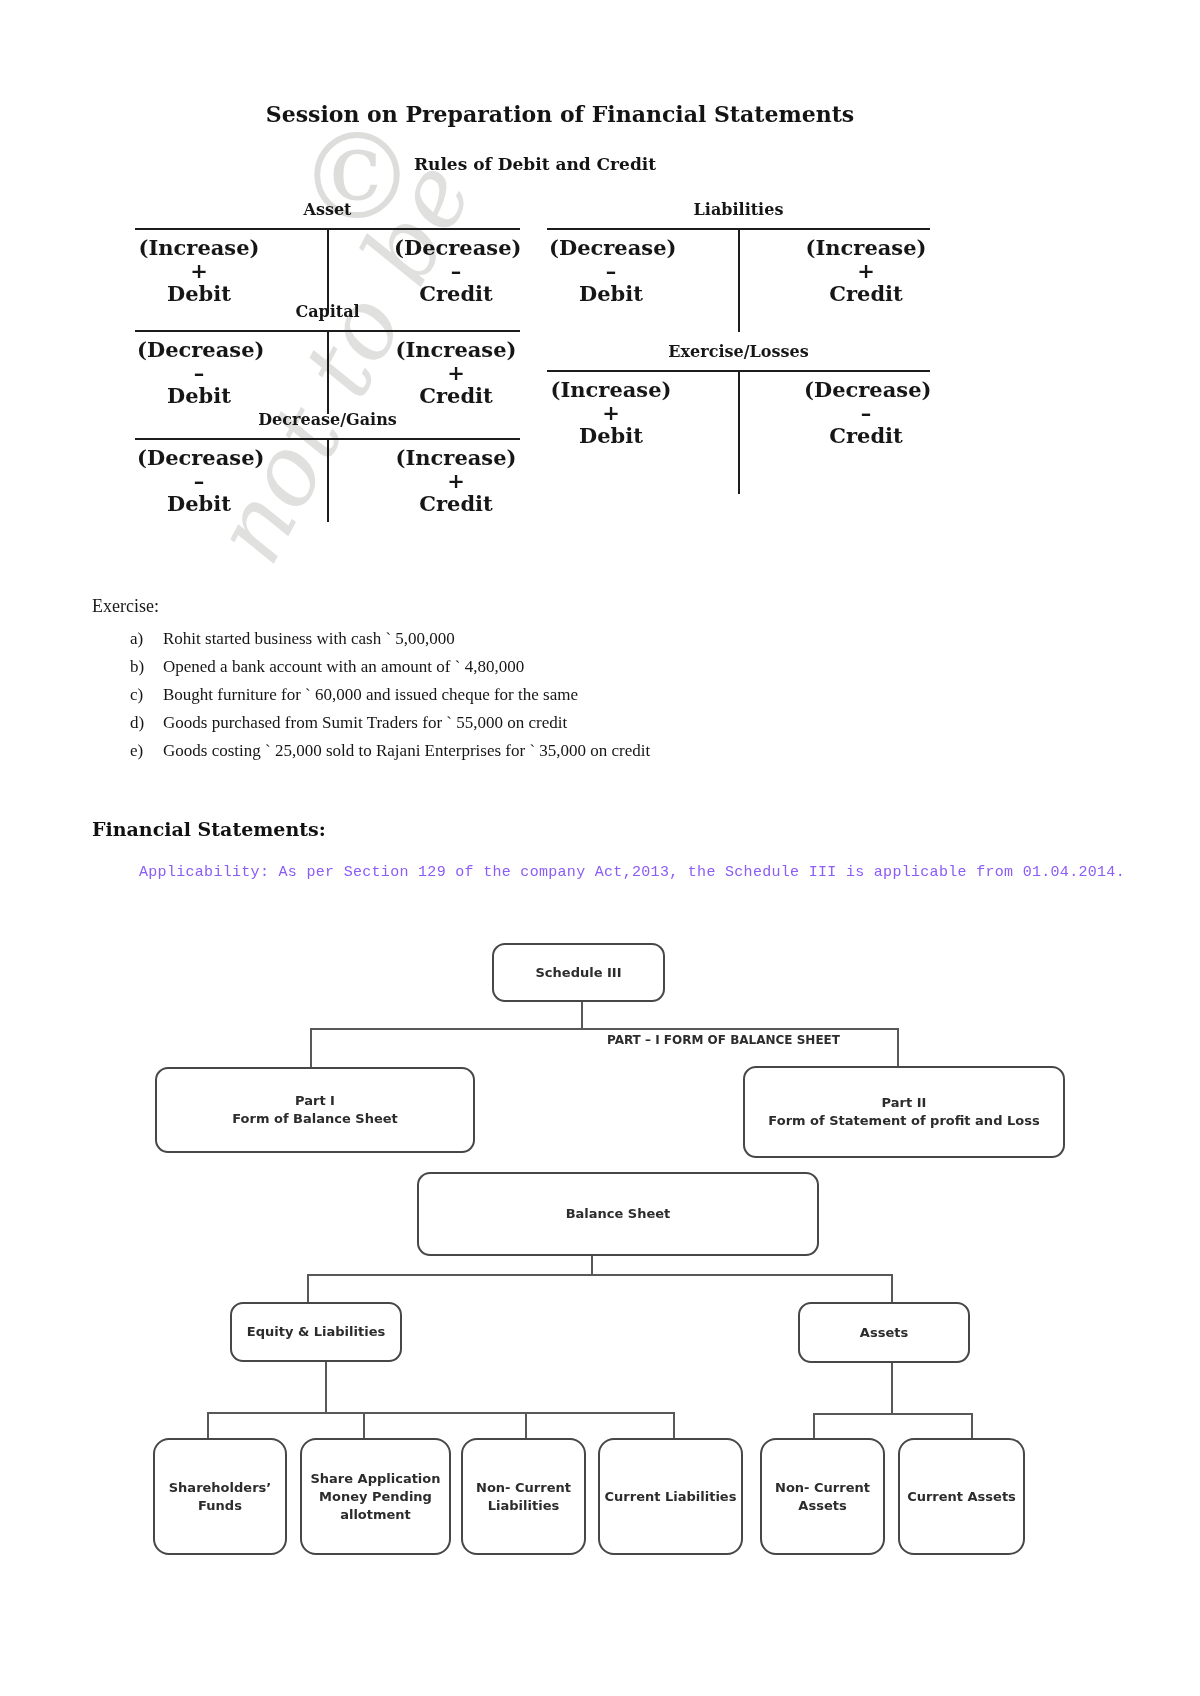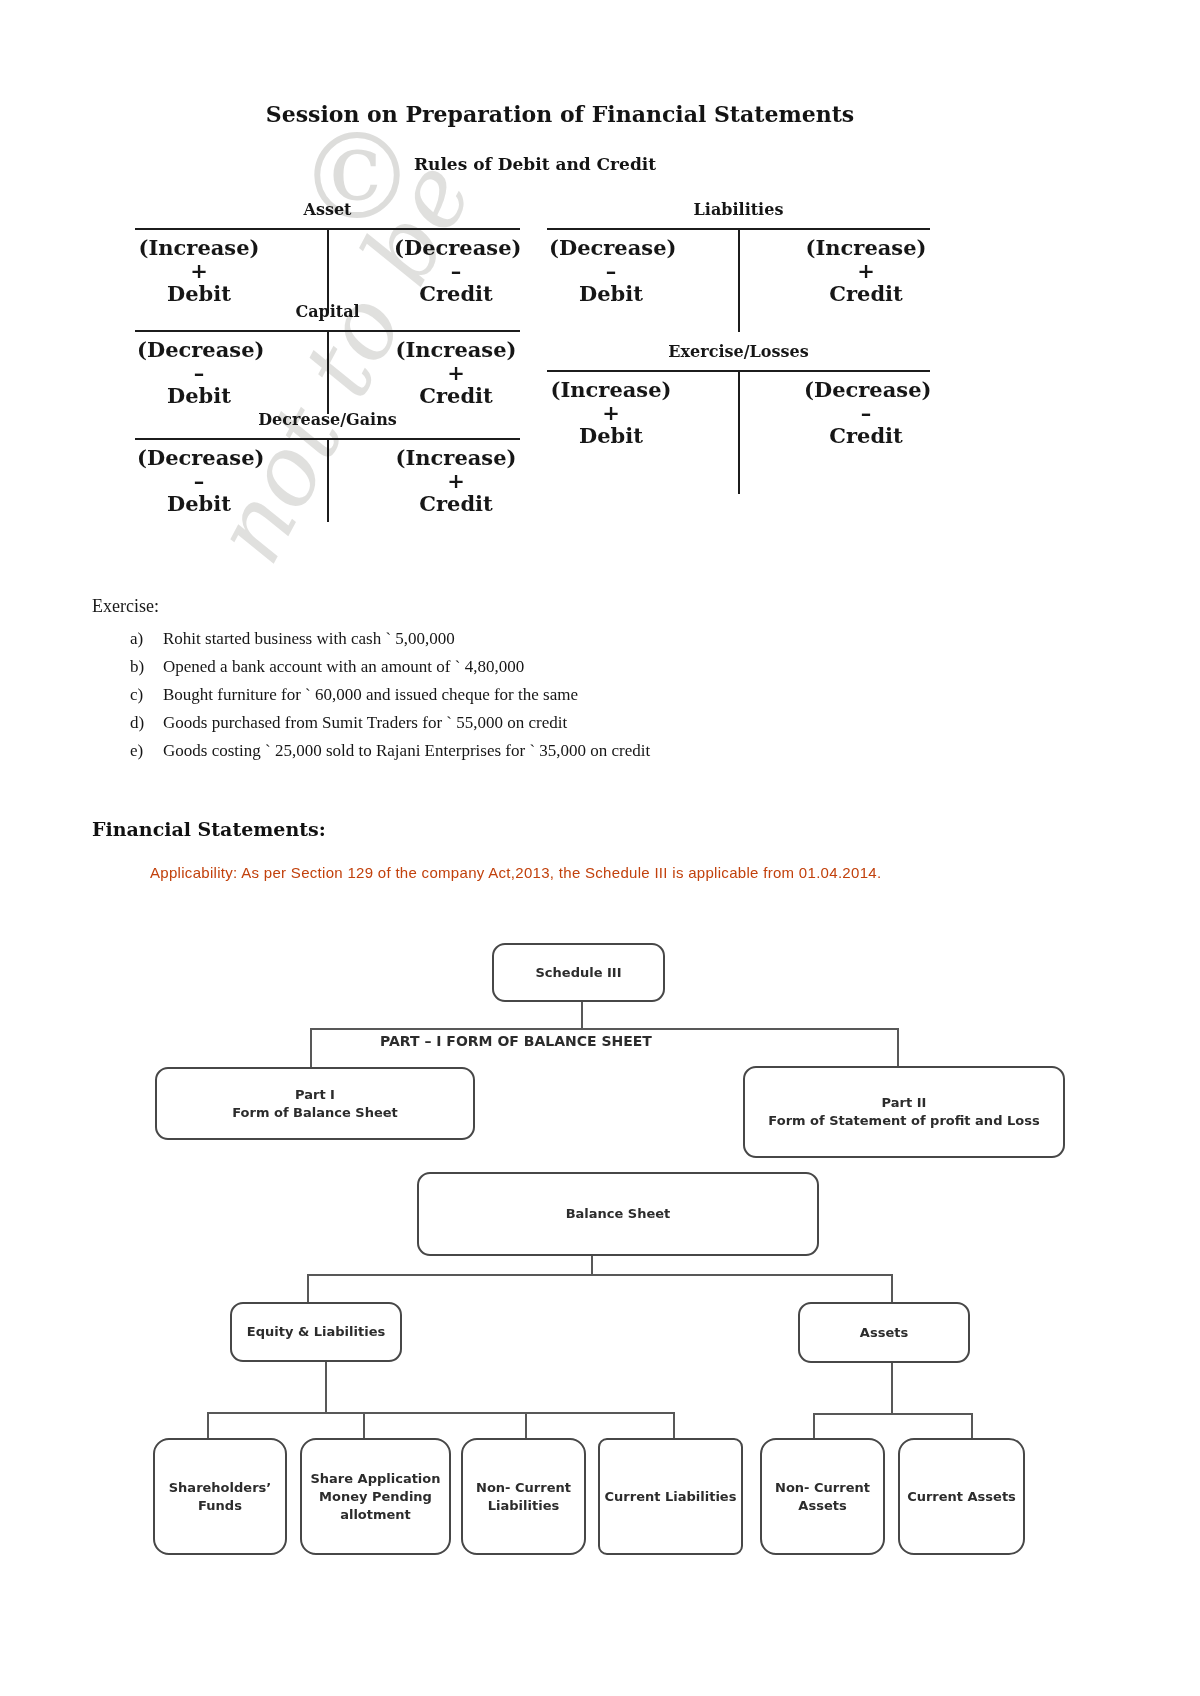--- a/index.html
+++ b/index.html
@@ -43,44 +43,44 @@
 
   
   #exercise-heading{position:absolute;left:92px;top:596px;font-size:18px;color:#1a1a1a;}
   .ex-row{position:absolute;left:130px;font-size:17px;color:#161616;}
   .ex-letter{display:inline-block;width:33px;}
   #ex-0{top:629px;} #ex-1{top:657px;} #ex-2{top:685px;} #ex-3{top:713px;} #ex-4{top:741px;}
 
   
   #fin-heading{position:absolute;left:92px;top:818px;font-family:"DejaVu Serif",serif;
                font-weight:bold;font-size:19px;color:#111;}
-  #applicability{position:absolute;left:150px;top:864px;font-family:Liberation Sans, sans-serif;
-               font-size:15px;letter-spacing:.3px;color:#c2410c;}
+  #applicability{position:absolute;left:139px;top:864px;font-family:Liberation Mono, monospace;
+               font-size:15px;letter-spacing:.3px;color:#8b5cf6;}
 
   
   .fc-node{position:absolute;box-sizing:border-box;background:#fff;border:2px solid #474747;
            border-radius:13px;display:flex;align-items:center;justify-content:center;
            text-align:center;font-family:"DejaVu Sans",sans-serif;font-weight:bold;
            font-size:13px;line-height:18px;color:#2c2c2c;white-space:pre-line;padding:4px;}
   #fc-schedule{left:492px;top:943px;width:173px;height:59px;}
-  #fc-part1   {left:155px;top:1067px;width:320px;height:73px;}
+  #fc-part1   {left:155px;top:1067px;width:320px;height:86px;}
   #fc-part2   {left:743px;top:1066px;width:322px;height:92px;}
   #fc-balance {left:417px;top:1172px;width:402px;height:84px;}
   #fc-equity  {left:230px;top:1302px;width:172px;height:60px;}
   #fc-assets  {left:798px;top:1302px;width:172px;height:61px;}
   .fc-leaf{border-radius:16px;}
   #fc-sf  {left:153px;top:1438px;width:134px;height:117px;}
   #fc-sa  {left:300px;top:1438px;width:151px;height:117px;}
   #fc-ncl {left:461px;top:1438px;width:125px;height:117px;}
-  #fc-cl  {left:598px;top:1438px;width:145px;height:117px;border-radius:9px;}
+  #fc-cl  {left:598px;top:1438px;width:145px;height:117px;}
   #fc-nca {left:760px;top:1438px;width:125px;height:117px;}
   #fc-ca  {left:898px;top:1438px;width:127px;height:117px;}
 
-  #part-label{position:absolute;left:380px;top:1033px;width:460px;text-align:left;
-              font-family:"DejaVu Sans",sans-serif;font-weight:bold;font-size:14px;color:#2c2c2c;}
+  #part-label{position:absolute;left:380px;top:1033px;width:460px;text-align:right;
+              font-family:"DejaVu Sans",sans-serif;font-weight:bold;font-size:12px;color:#2c2c2c;}
 
   .ln{position:absolute;background:#585858;}
   .lnh{height:2px;} .lnv{width:2px;}
   #c1 {left:581px;top:1002px;height:28px;}
   #c2 {left:310px;top:1028px;width:589px;}
   #c3 {left:310px;top:1028px;height:39px;}
   #c4 {left:897px;top:1028px;height:38px;}
   #c5 {left:591px;top:1256px;height:20px;}
   #c6 {left:307px;top:1274px;width:586px;}
   #c7 {left:307px;top:1274px;height:28px;}

